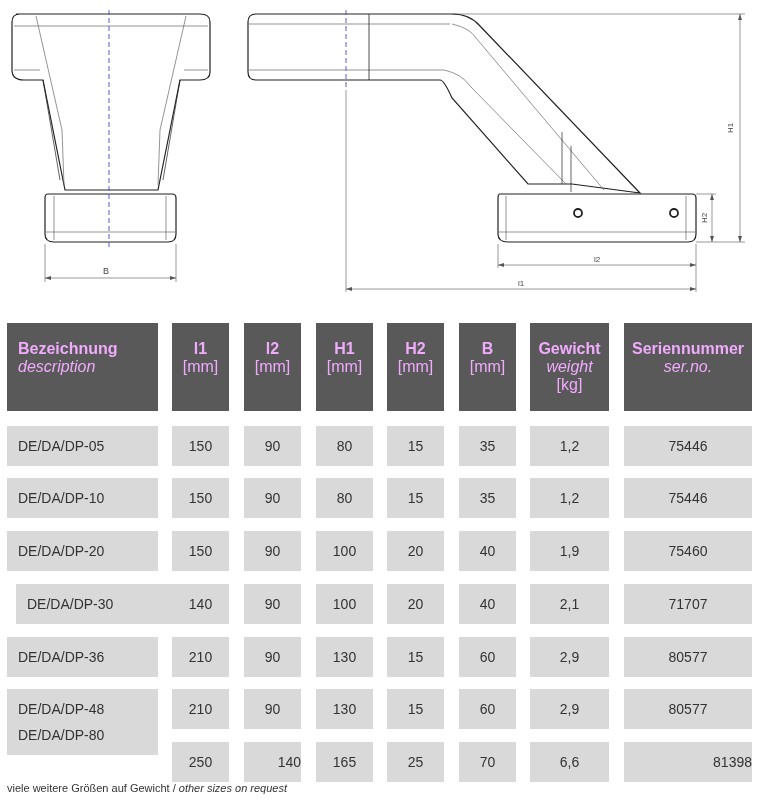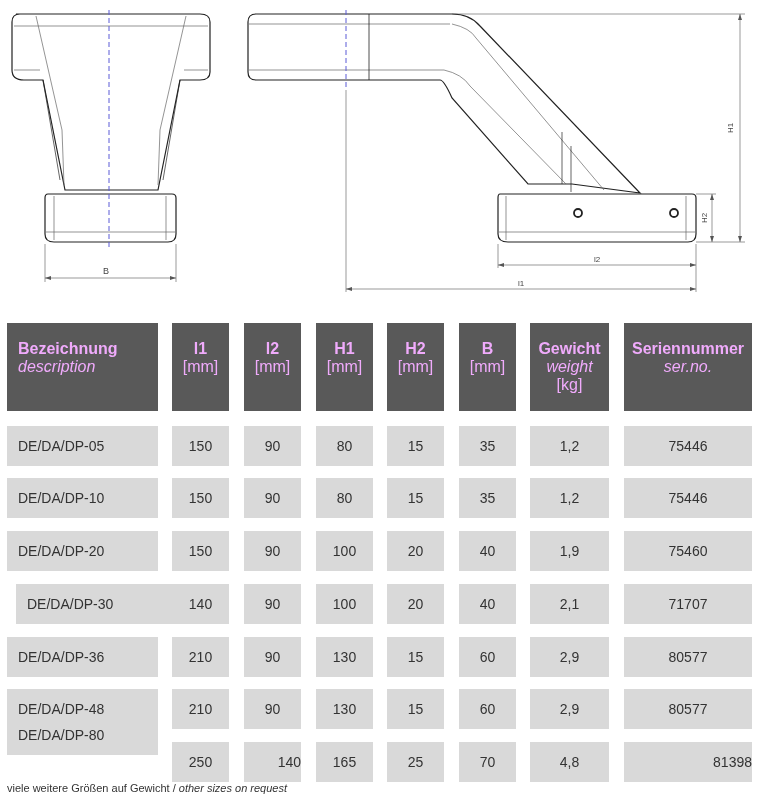--- a/index.html
+++ b/index.html
@@ -170,19 +170,19 @@
   <div class="cell row" style="left:459px;top:689px;width:57px;">60</div>
   <div class="cell row" style="left:530px;top:689px;width:79px;">2,9</div>
   <div class="cell row" style="left:624px;top:689px;width:128px;">80577</div>
 
   <div class="cell row left" style="left:7px;top:715px;width:151px;">DE/DA/DP-80</div>
   <div class="cell row" style="left:172px;top:742px;width:57px;">250</div>
   <div class="cell row" style="left:244px;top:742px;width:57px;text-align:right;">140</div>
   <div class="cell row" style="left:316px;top:742px;width:57px;">165</div>
   <div class="cell row" style="left:387px;top:742px;width:57px;">25</div>
   <div class="cell row" style="left:459px;top:742px;width:57px;">70</div>
-  <div class="cell row" style="left:530px;top:742px;width:79px;">4,8</div>
+  <div class="cell row" style="left:530px;top:742px;width:79px;">6,6</div>
   <div class="cell row" style="left:624px;top:742px;width:128px;text-align:right;">81398</div>
 </div>
 
 <div class="footnote">
   <span>viele weitere Größen auf Gewicht / </span><i>other sizes on request</i>
 </div>
 
 </body></html>

